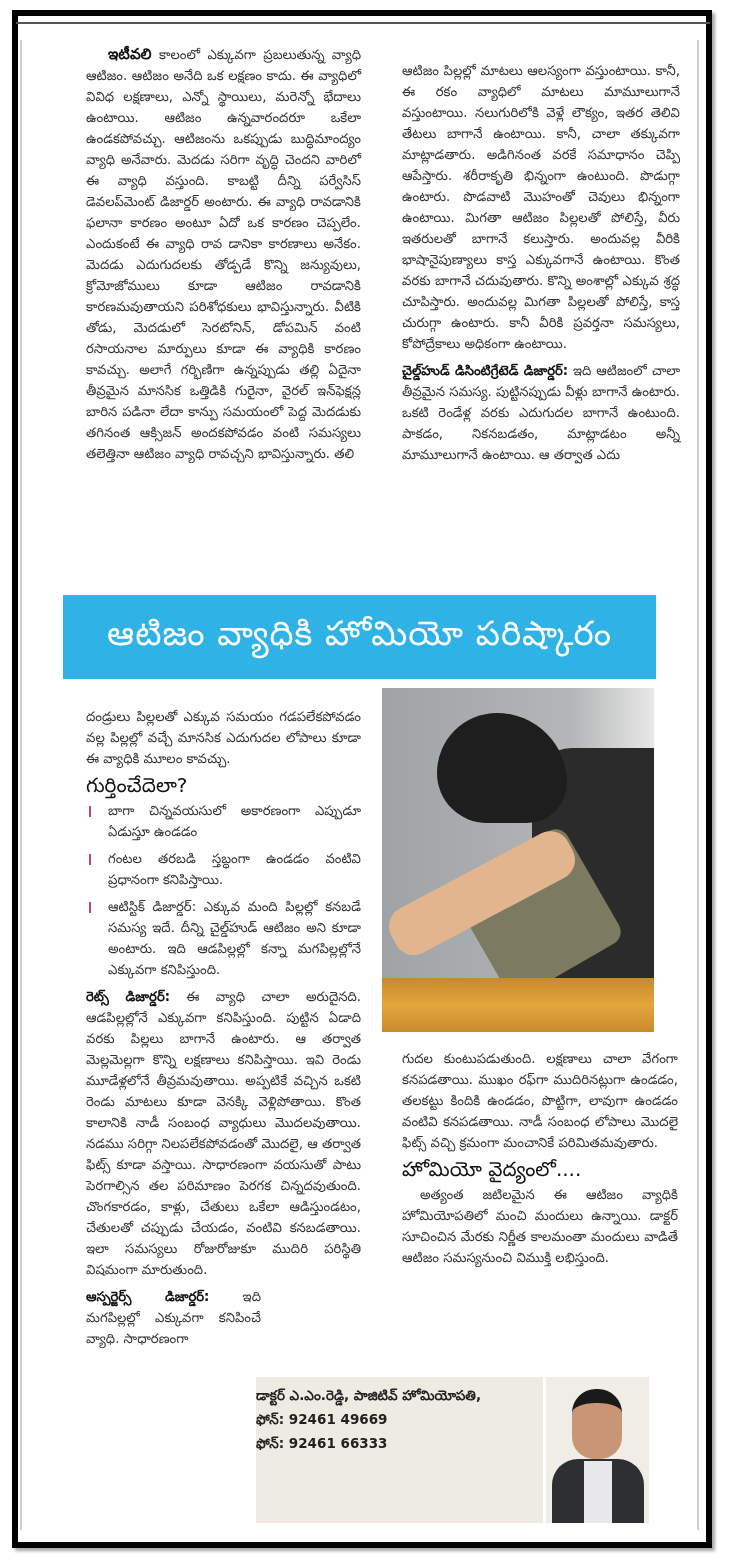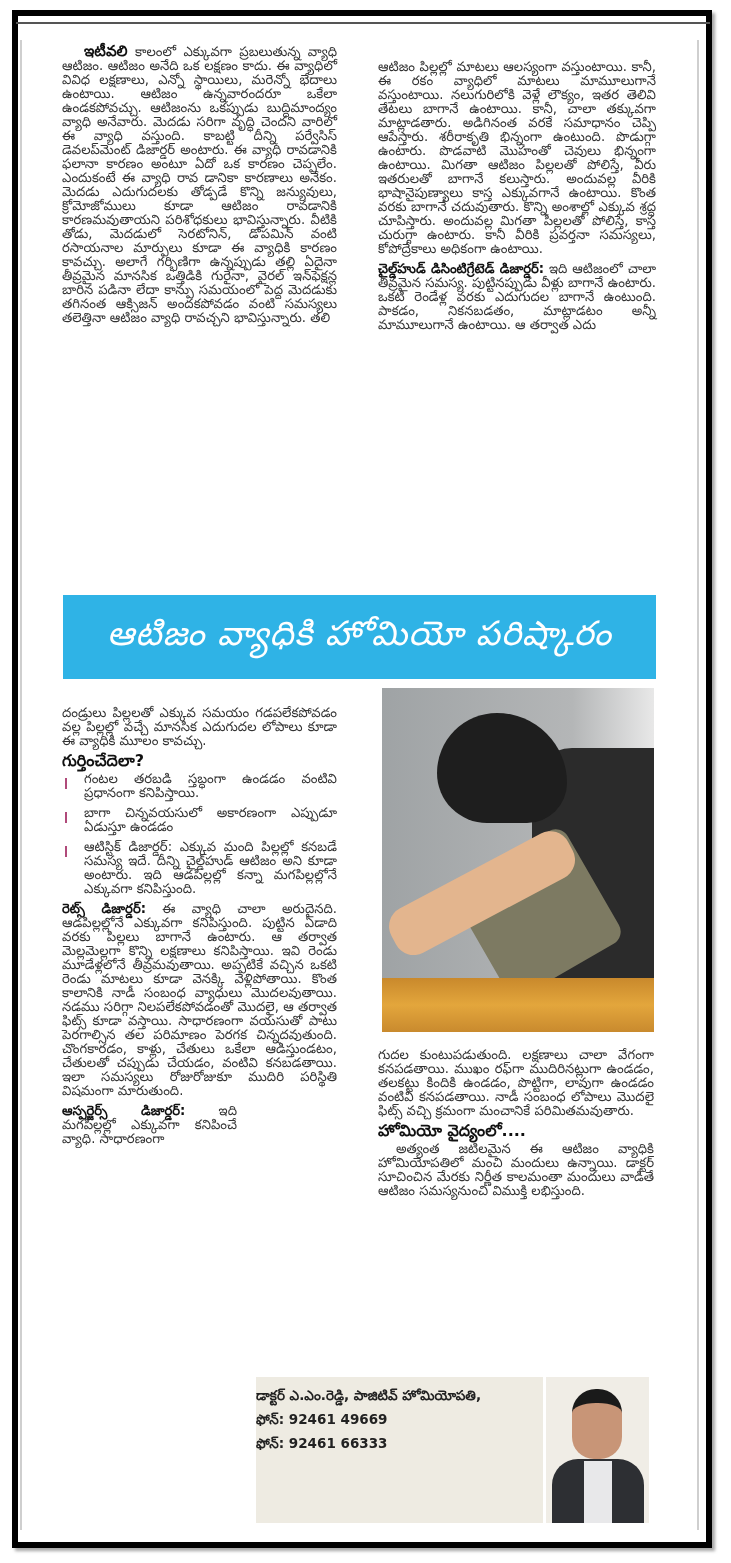--- a/index.html
+++ b/index.html
@@ -5,37 +5,37 @@
     html, body { margin: 0; padding: 0; background: #ffffff; }
     body { width: 731px; height: 1563px; position: relative; overflow: hidden;
            font-family: "DejaVu Sans", sans-serif; color: #2a2a2a; }
     .frame { position: absolute; left: 12px; top: 10px; width: 700px; height: 1538px;
              border: 6px solid #000; background: #fff; box-sizing: border-box;
              box-shadow: 3px 3px 3px rgba(0,0,0,0.35); }
     .top-rule { position: absolute; left: 16px; top: 22px; width: 694px; height: 2px; background: #555; }
     .side-rule-l { position: absolute; left: 20px; top: 40px; width: 2px; height: 1490px; background: #cfcfcf; }
     .side-rule-r { position: absolute; left: 697px; top: 40px; width: 2px; height: 1490px; background: #cfcfcf; }
 
-    .col { position: absolute; font-size: 13.2px; line-height: 14px; text-align: justify; color: #333; }
+    .col { position: absolute; font-size: 13.2px; line-height: 21px; text-align: justify; color: #333; margin-left: 24px; }
     .col p { margin: 0; }
     .col1 { left: 62px; top: 44px; width: 275px; }
     .col2 { left: 378px; top: 60px; width: 278px; }
     .col3 { left: 62px; top: 706px; width: 275px; }
     .col4 { left: 378px; top: 1048px; width: 276px; }
     .lead { font-weight: bold; font-size: 15px; color: #111; padding-left: 22px; }
     .sub { font-weight: bold; color: #111; }
-    .subhead { font-weight: bold; color: #111; font-size: 16px; margin: 6px 0 4px; }
+    .subhead { font-weight: normal; color: #111; font-size: 20px; margin: 6px 0 4px; }
     .bullets { list-style: none; margin: 4px 0 0 0; padding: 0; }
     .bullets li { position: relative; padding-left: 22px; margin-bottom: 6px; }
     .bullets li .bar { position: absolute; left: 3px; top: 6px; width: 2px; height: 11px; background: #b04a7a; }
     .indent { text-indent: 18px; }
 
     .banner { position: absolute; left: 63px; top: 595px; width: 593px; height: 84px; background: #2fb3e6;
               display: flex; align-items: center; justify-content: center; }
-    .banner-title { color: #fff; font-size: 34px; letter-spacing: 1px; font-weight: normal; font-style: italic; }
+    .banner-title { color: #fff; font-size: 34px; letter-spacing: 1px; font-weight: normal; }
 
     .photo { position: absolute; left: 382px; top: 688px; width: 272px; height: 344px; overflow: hidden;
              background: #a9acad; }
     .photo .wall { position: absolute; left: 0; top: 0; width: 100%; height: 290px;
                    background: linear-gradient(90deg,#9fa3a5 0%,#b4b6b7 70%,#e8e8e8 100%); }
     .photo .floor { position: absolute; left: 0; top: 290px; width: 100%; height: 54px;
                     background: linear-gradient(180deg,#c9892c 0%,#e3a63c 50%,#c98a2e 100%); }
     .photo .shirt { position: absolute; left: 150px; top: 60px; width: 130px; height: 240px; border-radius: 40px 0 0 0;
                     background: #2b2b2b; }
     .photo .hair { position: absolute; left: 55px; top: 25px; width: 130px; height: 110px; border-radius: 60px 70px 40px 50px;
@@ -86,22 +86,22 @@
   <div class="shorts"></div>
   <div class="arm"></div>
   <div class="hair"></div>
   <div class="floor"></div>
 </div>
 
 <div class="col col3">
   <p>దండ్రులు పిల్లలతో ఎక్కువ సమయం గడపలేకపోవడం వల్ల పిల్లల్లో వచ్చే మానసిక ఎదుగుదల లోపాలు కూడా ఈ వ్యాధికి మూలం కావచ్చు.</p>
   <div class="subhead">గుర్తించేదెలా?</div>
   <ul class="bullets">
+    <li><span class="bar"></span><span>బాగా చిన్నవయసులో అకారణంగా ఎప్పుడూ ఏడుస్తూ ఉండడం</span></li>
     <li><span class="bar"></span><span>గంటల తరబడి స్తబ్ధంగా ఉండడం వంటివి ప్రధానంగా కనిపిస్తాయి.</span></li>
-    <li><span class="bar"></span><span>బాగా చిన్నవయసులో అకారణంగా ఎప్పుడూ ఏడుస్తూ ఉండడం</span></li>
     <li><span class="bar"></span><span>ఆటిస్టిక్ డిజార్డర్: ఎక్కువ మంది పిల్లల్లో కనబడే సమస్య ఇదే. దీన్ని చైల్డ్‌హుడ్ ఆటిజం అని కూడా అంటారు. ఇది ఆడపిల్లల్లో కన్నా మగపిల్లల్లోనే ఎక్కువగా కనిపిస్తుంది.</span></li>
   </ul>
   <p style="margin-top:2px;">
     <span class="sub">రెట్స్ డిజార్డర్:</span>
     <span>ఈ వ్యాధి చాలా అరుదైనది. ఆడపిల్లల్లోనే ఎక్కువగా కనిపిస్తుంది. పుట్టిన ఏడాది వరకు పిల్లలు బాగానే ఉంటారు. ఆ తర్వాత మెల్లమెల్లగా కొన్ని లక్షణాలు కనిపిస్తాయి. ఇవి రెండు మూడేళ్లలోనే తీవ్రమవుతాయి. అప్పటికే వచ్చిన ఒకటి రెండు మాటలు కూడా వెనక్కి వెళ్లిపోతాయి. కొంత కాలానికి నాడీ సంబంధ వ్యాధులు మొదలవుతాయి. నడము సరిగ్గా నిలపలేకపోవడంతో మొదలై, ఆ తర్వాత ఫిట్స్ కూడా వస్తాయి. సాధారణంగా వయసుతో పాటు పెరగాల్సిన తల పరిమాణం పెరగక చిన్నదవుతుంది. చొంగకారడం, కాళ్లు, చేతులు ఒకేలా ఆడిస్తుండటం, చేతులతో చప్పుడు చేయడం, వంటివి కనబడతాయి. ఇలా సమస్యలు రోజురోజుకూ ముదిరి పరిస్థితి విషమంగా మారుతుంది.</span>
   </p>
   <p style="margin-top:6px; width:175px;">
     <span class="sub">ఆస్పర్జెర్స్ డిజార్డర్:</span>
     <span>ఇది మగపిల్లల్లో ఎక్కువగా కనిపించే వ్యాధి. సాధారణంగా</span>
   </p>

